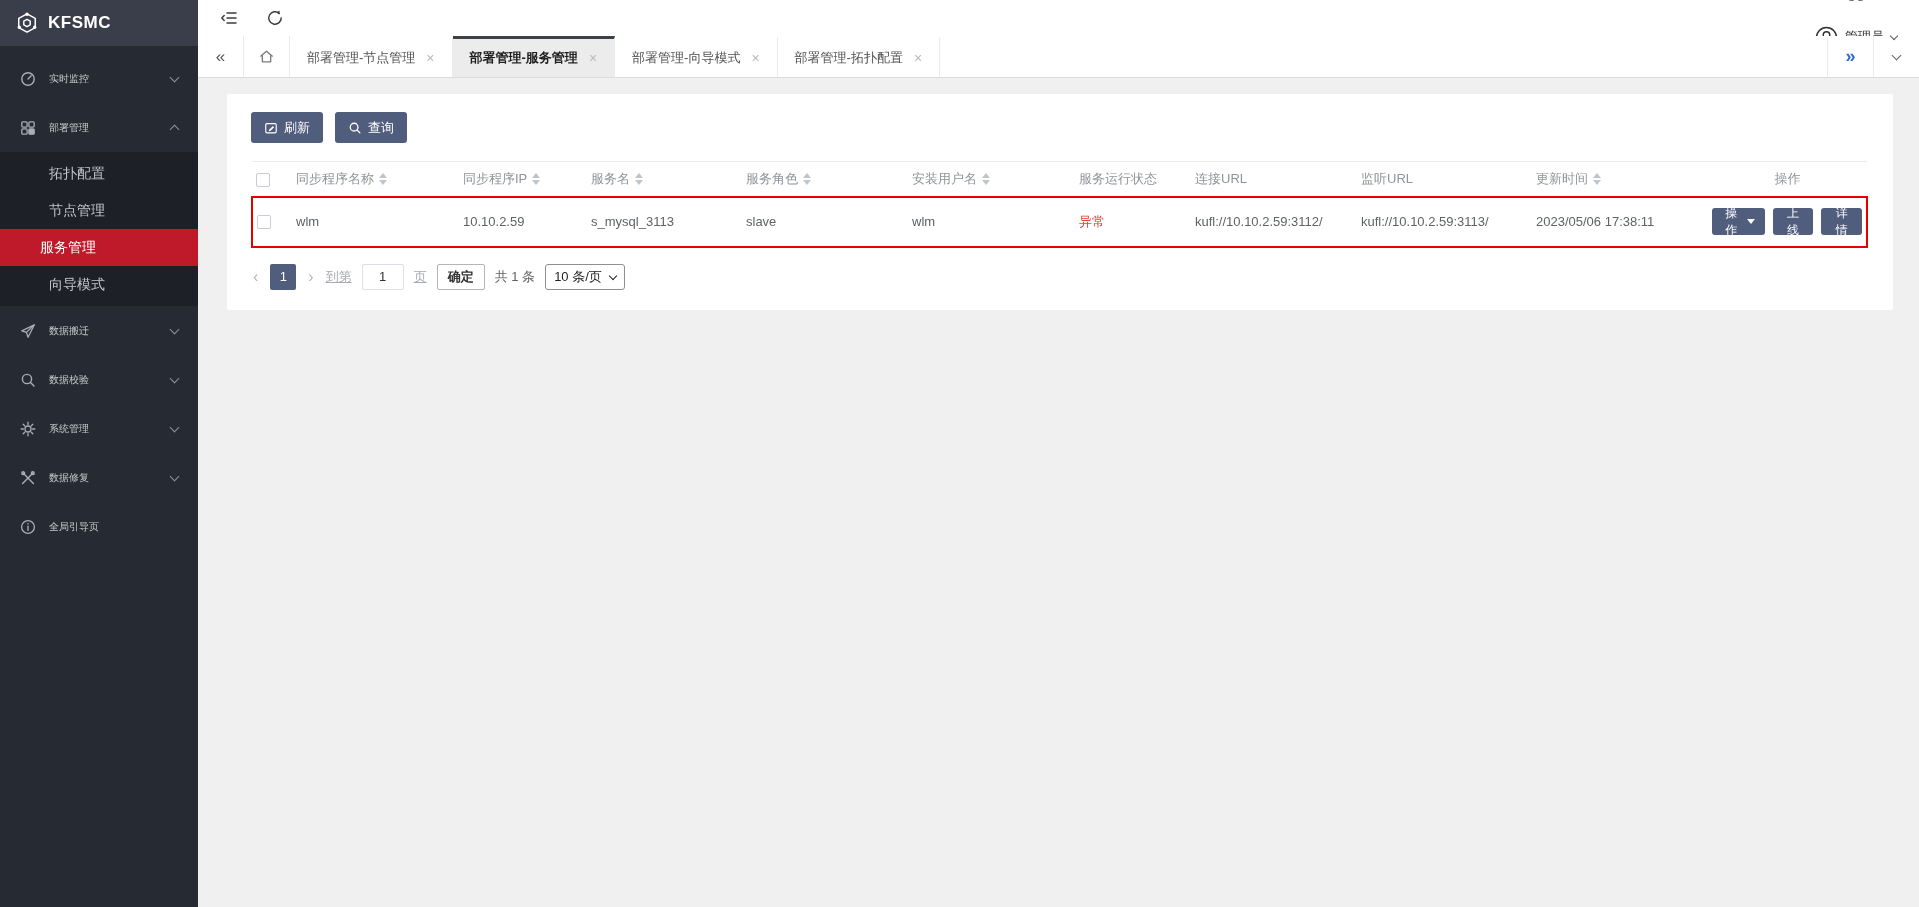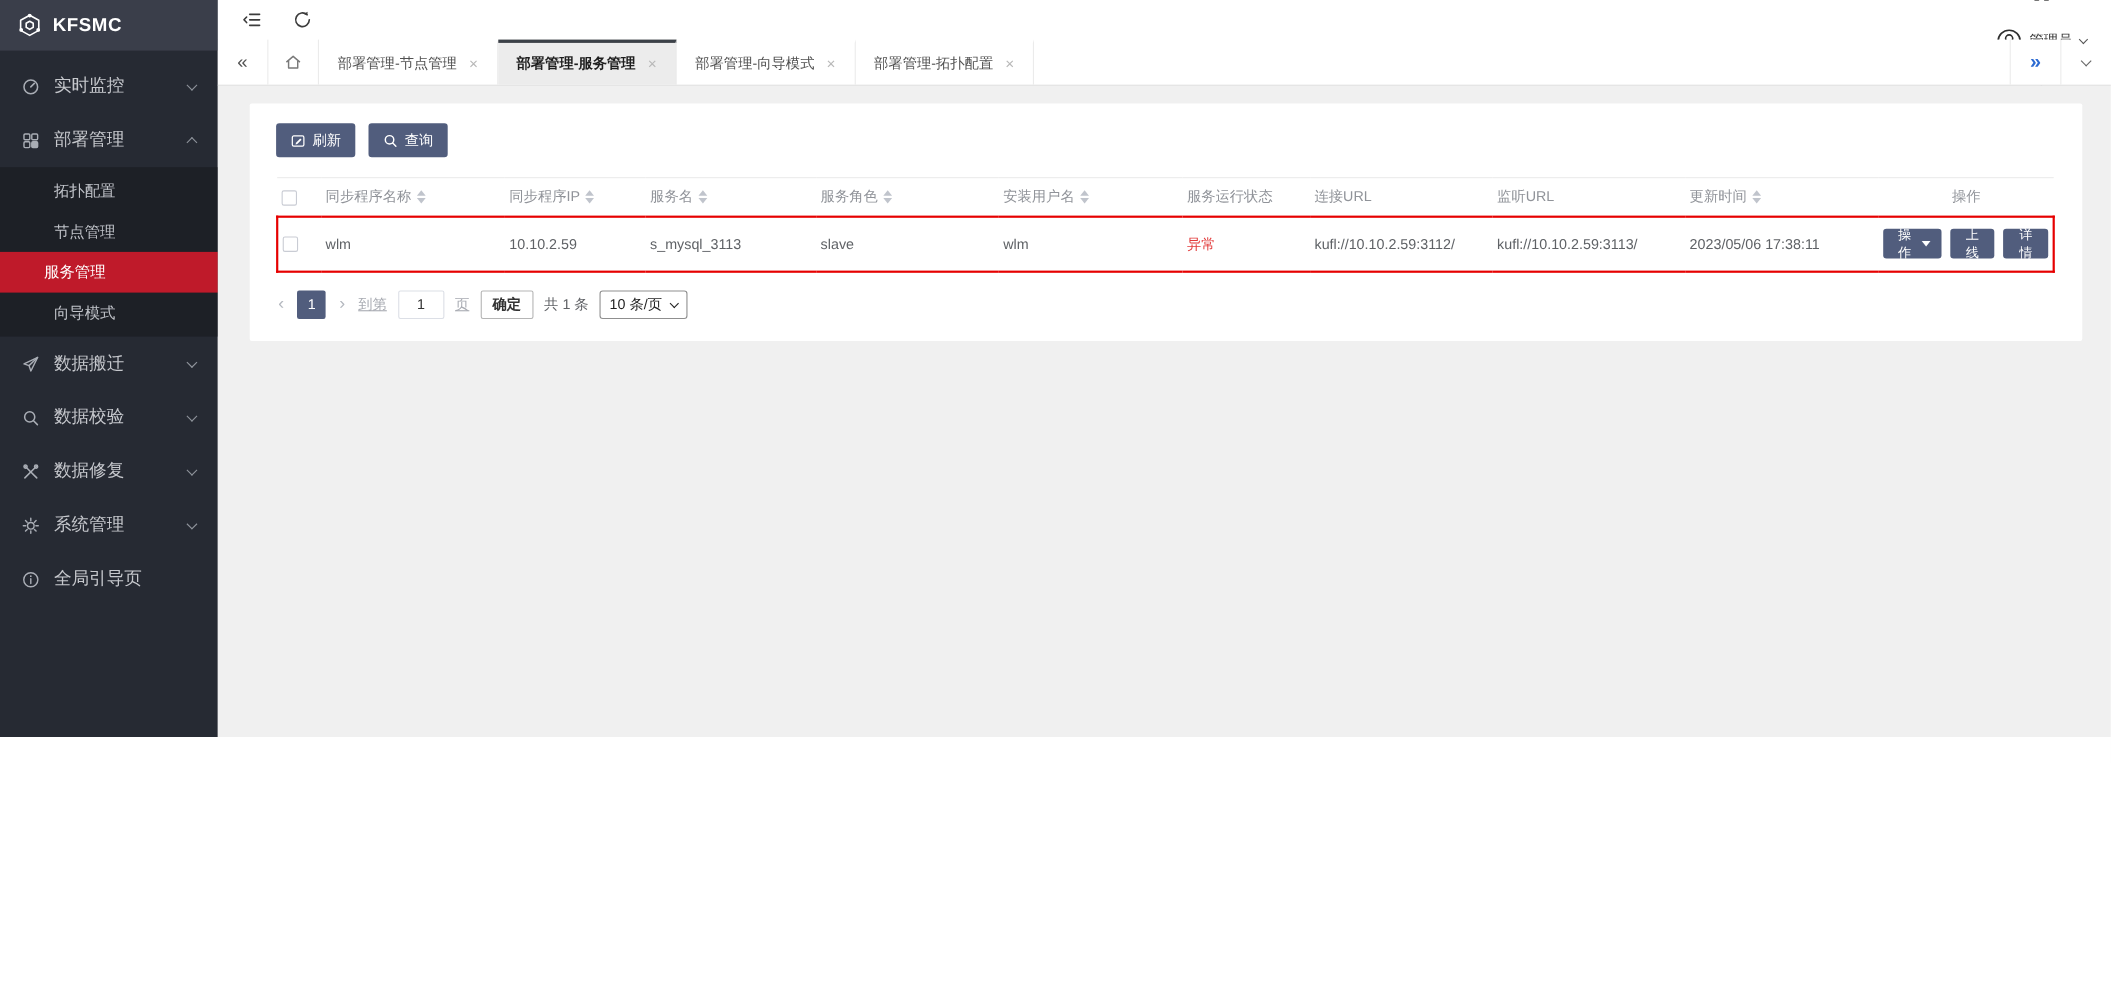--- a/index.html
+++ b/index.html
@@ -1,26 +1,26 @@
 <!DOCTYPE html>
 <html style="--accent_slate: #515d7d; --sidebar_bg: #262a33; --sidebar_submenu_bg: #1d2026; --sidebar_logo_bg: #3a3e4a; --active_menu_red: #bf1a2a; --highlight_row_border: #e60000; --status_error_red: #e23c3c; --content_bg: #f0f0f0; --tab_active_bg: #ececec; --tab_active_border: #3c4148; --link_blue: #2d6bd2;"><head>
 <meta charset="utf-8">
 <style>
   * { margin:0; padding:0; box-sizing:border-box; }
   html,body { width:1919px; height:907px; overflow:hidden; }
   body { font-family:"Liberation Sans","DejaVu Sans",sans-serif; }
 
-  .app { display:flex; width:1919px; height:670px; background:#fff; }
+  .app { display:flex; width:1919px; height:907px; background:#fff; }
 
   
   .sidebar { width:198px; flex-shrink:0; background:var(--sidebar_bg); color:#c6c8cd; display:flex; flex-direction:column; }
   .logo { height:46px; background:var(--sidebar_logo_bg); display:flex; align-items:center; gap:10px; padding:0 16px; color:#fff; }
   .logo-text { font-size:17px; font-weight:bold; letter-spacing:.5px; }
   .nav { padding-top:8px; }
-  .nav-item { height:49px; display:flex; align-items:center; padding:0 20px; gap:13px; font-size:16px; cursor:pointer; }
+  .nav-item { height:49px; display:flex; align-items:center; padding:0 20px; gap:13px; font-size:10px; cursor:pointer; }
   .nicon { width:16px; height:16px; color:#a9adb5; display:flex; flex-shrink:0; }
   .nicon svg { width:16px; height:16px; }
   .nlabel { flex:1; }
   .chev { width:7px; height:7px; border-right:1.5px solid #8f949c; border-bottom:1.5px solid #8f949c; transform:rotate(45deg); margin-top:-3px; }
   .chev.up { transform:rotate(-135deg); margin-top:3px; }
   .sub { background:var(--sidebar_submenu_bg); padding:3px 0; }
   .sub-item { height:37px; display:flex; align-items:center; padding-left:49px; font-size:14px; color:#c0c3c9; cursor:pointer; }
   .sub-item.active { background:var(--active_menu_red); color:#fff;padding-left:40px; }
 
   
@@ -153,39 +153,39 @@
             <circle cx="7" cy="7" r="4.6"></circle>
               <path d="M10.5 10.5 L14 14"></path>
           </svg>
         </span>
         <span class="nlabel">数据校验</span>
         <span class="chev"></span>
       </div>
 
       <div class="nav-item">
         <span class="nicon">
+          <svg viewBox="0 0 16 16" fill="none" stroke="currentColor" stroke-width="1.3" stroke-linecap="round">
+            <circle cx="8" cy="8" r="3"></circle>
+            <path d="M8 1.2 V3.4 M8 12.6 V14.8 M1.2 8 H3.4 M12.6 8 H14.8 M3.2 3.2 L4.7 4.7 M11.3 11.3 L12.8 12.8 M12.8 3.2 L11.3 4.7 M4.7 11.3 L3.2 12.8"></path>
+          </svg>
+        </span>
+        <span class="nlabel">系统管理</span>
+        <span class="chev"></span>
+      </div>
+
+      <div class="nav-item">
+        <span class="nicon">
           <svg viewBox="0 0 16 16" fill="none" stroke="currentColor" stroke-width="1.4" stroke-linecap="round">
             <path d="M2.6 13.4 L13.2 2.8"></path>
               <path d="M2.8 2.8 L13.4 13.4"></path>
             <circle cx="3.2" cy="3.2" r="1.4"></circle>
               <circle cx="12.8" cy="3.2" r="1.4"></circle>
           </svg>
         </span>
         <span class="nlabel">数据修复</span>
-        <span class="chev"></span>
-      </div>
-
-      <div class="nav-item">
-        <span class="nicon">
-          <svg viewBox="0 0 16 16" fill="none" stroke="currentColor" stroke-width="1.3" stroke-linecap="round">
-            <circle cx="8" cy="8" r="3"></circle>
-            <path d="M8 1.2 V3.4 M8 12.6 V14.8 M1.2 8 H3.4 M12.6 8 H14.8 M3.2 3.2 L4.7 4.7 M11.3 11.3 L12.8 12.8 M12.8 3.2 L11.3 4.7 M4.7 11.3 L3.2 12.8"></path>
-          </svg>
-        </span>
-        <span class="nlabel">系统管理</span>
         <span class="chev"></span>
       </div>
 
 
       <div class="nav-item">
         <span class="nicon">
           <svg viewBox="0 0 16 16" fill="none" stroke="currentColor" stroke-width="1.3" stroke-linecap="round">
             <circle cx="8" cy="8" r="6.4"></circle>
               <path d="M8 7.2 V11.4"></path>
               <circle cx="8" cy="4.8" r="0.8" fill="currentColor" stroke="none"></circle>

